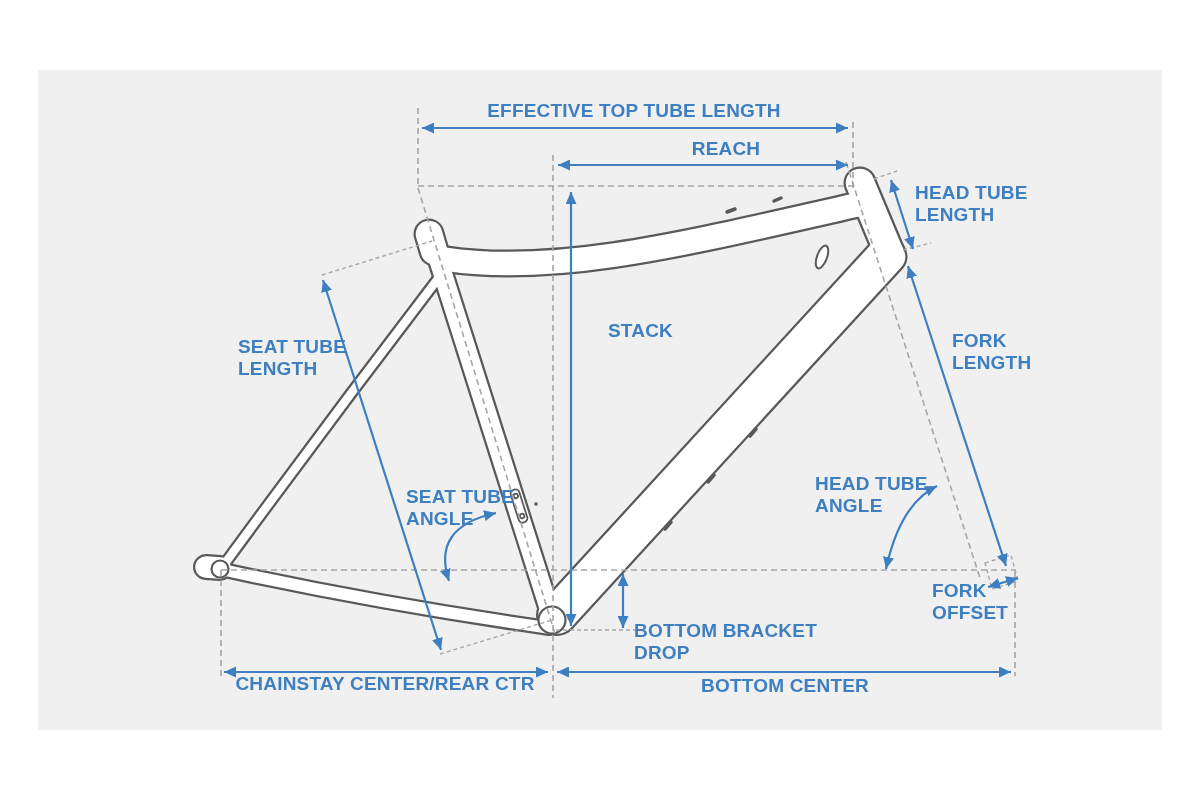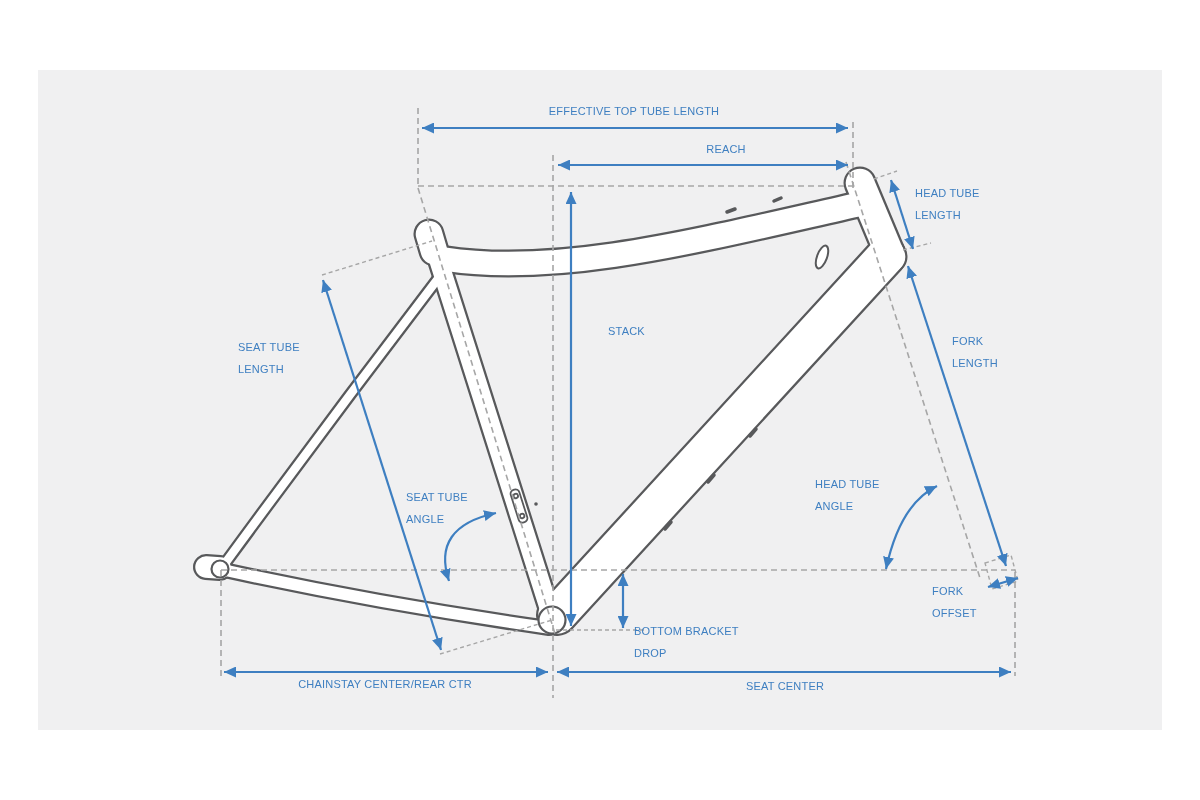--- a/index.html
+++ b/index.html
@@ -10,21 +10,21 @@
     --page:#ffffff;
   }
   html,body{margin:0;padding:0;background:var(--page);}
   .canvas{
     position:relative;width:1200px;height:800px;background:var(--page);
     font-family:"Liberation Sans", sans-serif;overflow:hidden;
   }
   .board{position:absolute;left:38px;top:70px;width:1124px;height:660px;background:var(--board);}
   svg.diagram{position:absolute;left:0;top:0;width:1200px;height:800px;}
   .lbl{
-    position:absolute;color:var(--blue);font-size:11px;font-weight:400;
+    position:absolute;color:var(--blue);font-size:19px;font-weight:700;
     line-height:22px;white-space:pre-line;letter-spacing:.2px;
   }
   .lbl.center{transform:translateX(-50%);text-align:center;white-space:nowrap;}
   
   #lbl-ett{left:634px;top:100px;}
   #lbl-reach{left:726px;top:138px;}
   #lbl-htl{left:915px;top:182px;}
   #lbl-stl{left:238px;top:336px;}
   #lbl-stack{left:608px;top:320px;}
   #lbl-forklen{left:952px;top:330px;}
@@ -135,14 +135,14 @@
 LENGTH</div>
   <div class="lbl" id="lbl-sta">SEAT TUBE
 ANGLE</div>
   <div class="lbl" id="lbl-hta">HEAD TUBE
 ANGLE</div>
   <div class="lbl" id="lbl-bbdrop">BOTTOM BRACKET
 DROP</div>
   <div class="lbl" id="lbl-forkoffset">FORK
 OFFSET</div>
   <div class="lbl center" id="lbl-chainstay">CHAINSTAY CENTER/REAR CTR</div>
-  <div class="lbl center" id="lbl-frontcenter">SEAT CENTER</div>
+  <div class="lbl center" id="lbl-frontcenter">BOTTOM CENTER</div>
 </div>
 
 </body></html>

